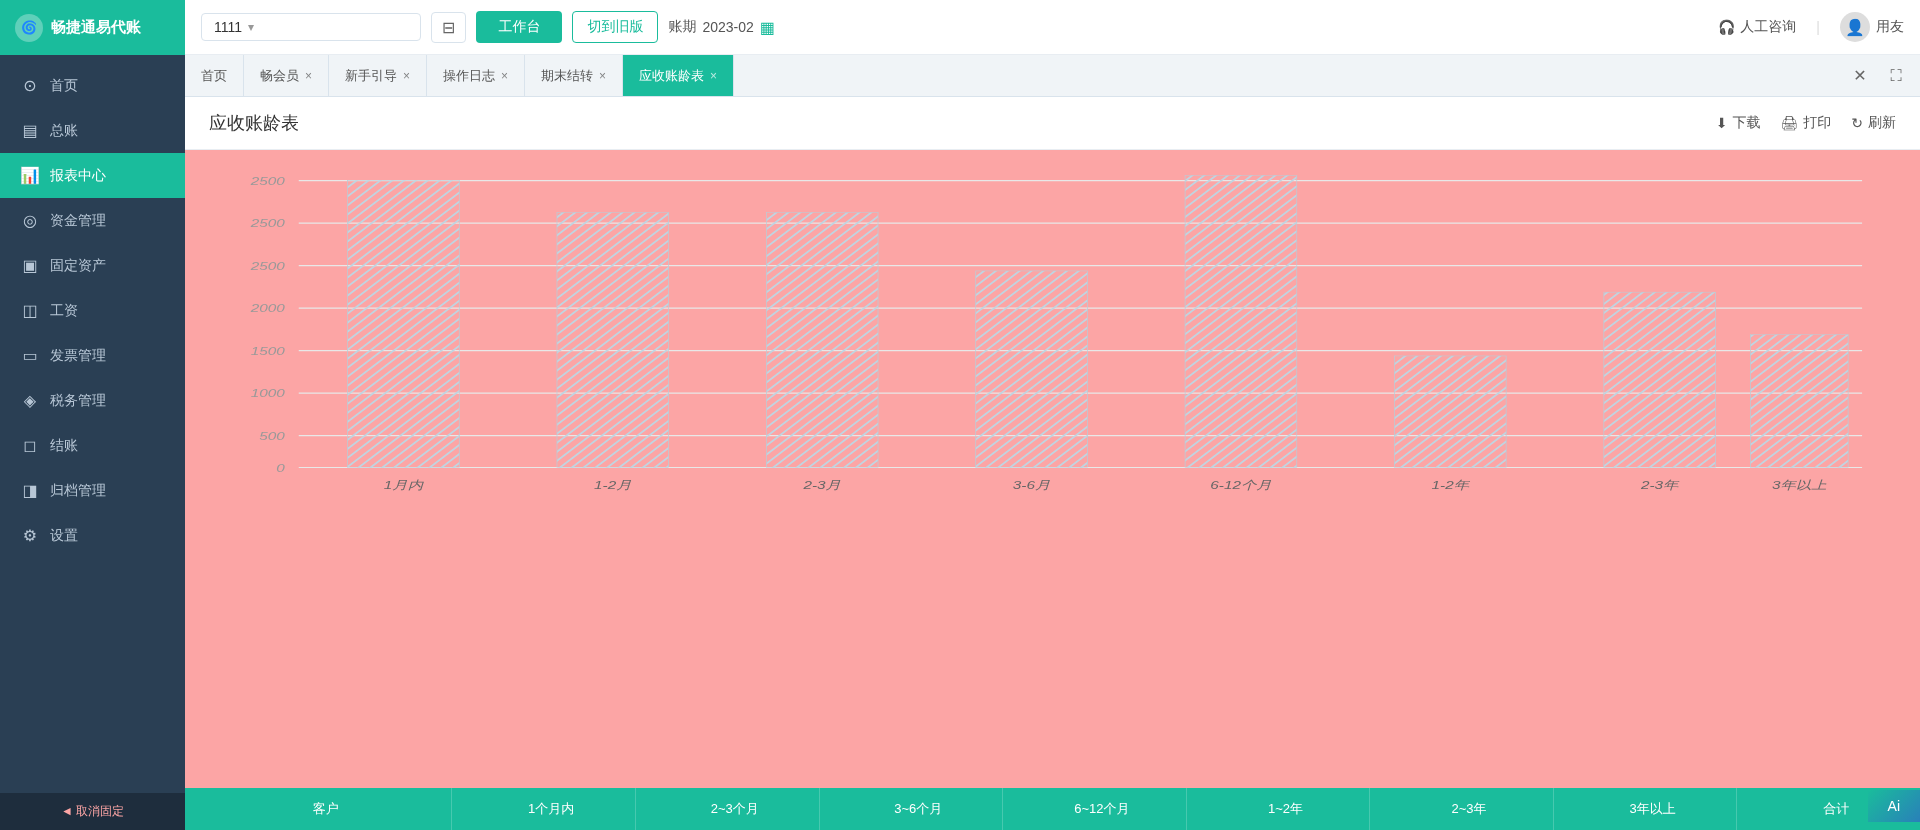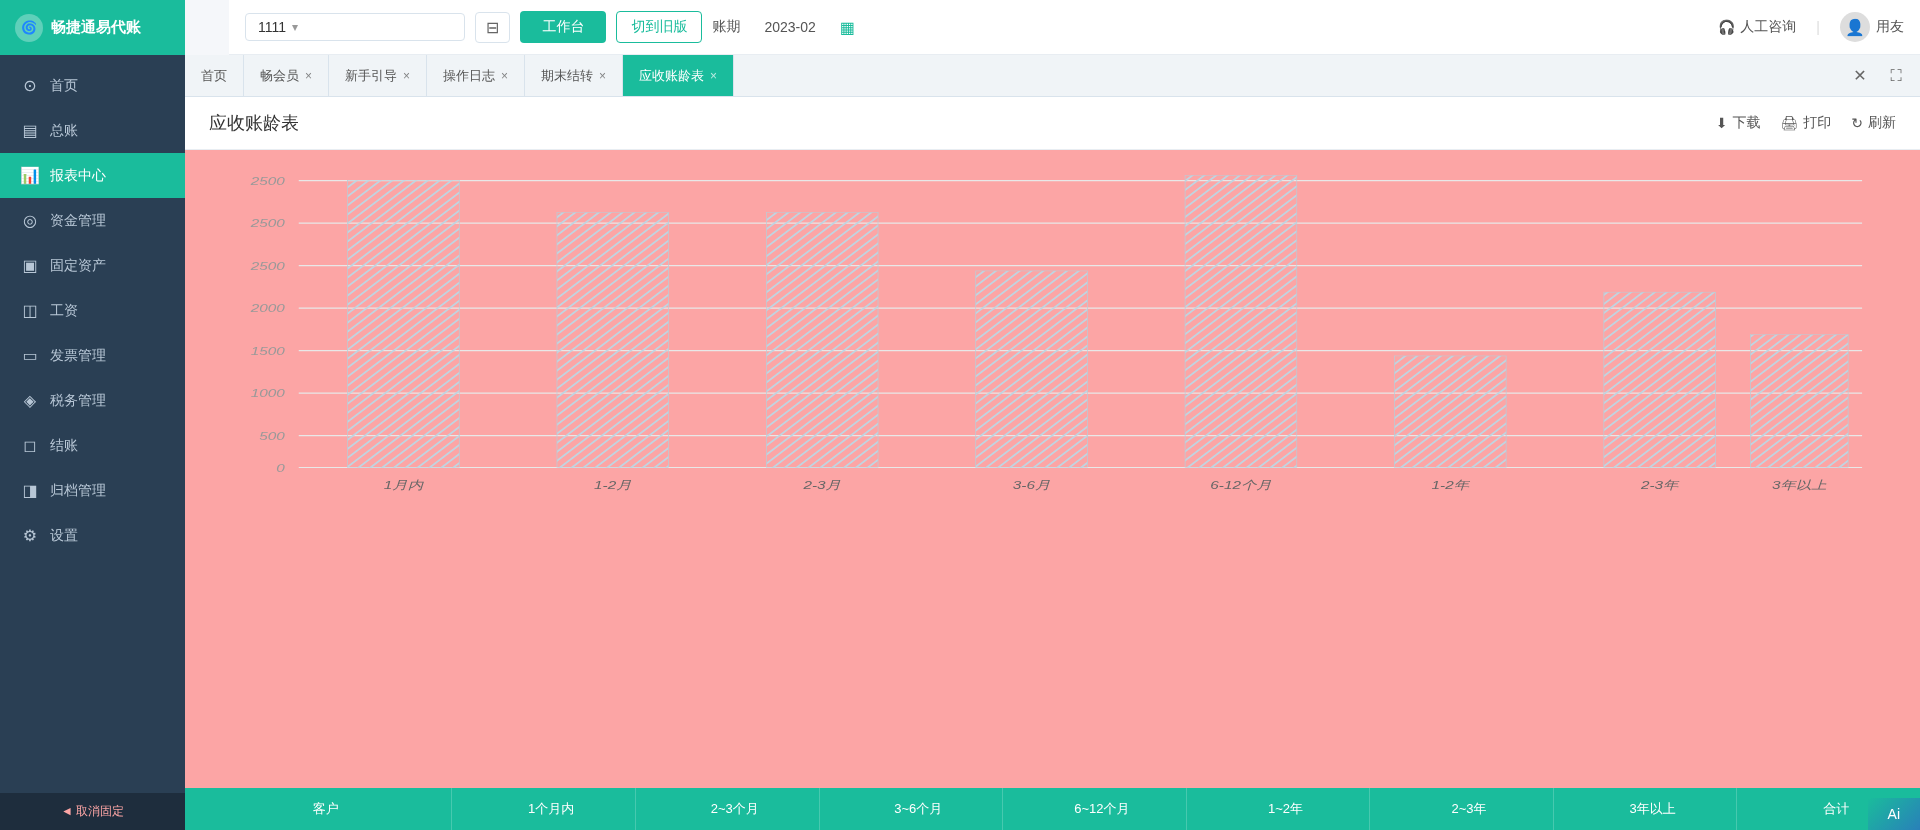--- a/index.html
+++ b/index.html
@@ -72,21 +72,20 @@
     
     .top-header {
       height: 55px;
       background: white;
       display: flex;
       align-items: center;
       padding: 0 16px;
       border-bottom: 1px solid #e8edf2;
       gap: 10px;
       flex-shrink: 0;
-      margin-left: 44px;
     }
     .company-select {
       display: flex;
       align-items: center;
       gap: 6px;
       border: 1px solid #d9e3ec;
       border-radius: 4px;
       padding: 5px 12px;
       background: white;
       cursor: pointer;
@@ -117,21 +116,21 @@
       color: #1abc9c;
       background: white;
       border-radius: 4px;
       padding: 6px 14px;
       cursor: pointer;
       font-size: 14px;
     }
     .period-area {
       display: flex;
       align-items: center;
-      gap: 24px;
+      gap: 6px;
       color: #555;
       font-size: 14px;
     }
     .period-icon { color: #1abc9c; font-size: 16px; }
     .header-right {
       margin-left: auto;
       display: flex;
       align-items: center;
       gap: 20px;
       color: #555;
@@ -277,21 +276,21 @@
       font-size: 13px;
       border-right: 1px solid rgba(255,255,255,0.2);
       padding-left: 15px;
     }
     .th-cell:first-child { flex: 1.5; }
     .th-cell:last-child { border-right: none; }
 
     
     .ai-badge {
       position: fixed;
-      bottom: 0;
+      bottom: 8px;
       right: 0;
       background: linear-gradient(135deg, #1abc9c, #2980b9);
       color: white;
       padding: 8px 20px;
       font-size: 14px;
       border-radius: 4px 0 0 0;
     }
   </style>
 </head>
 <body>

